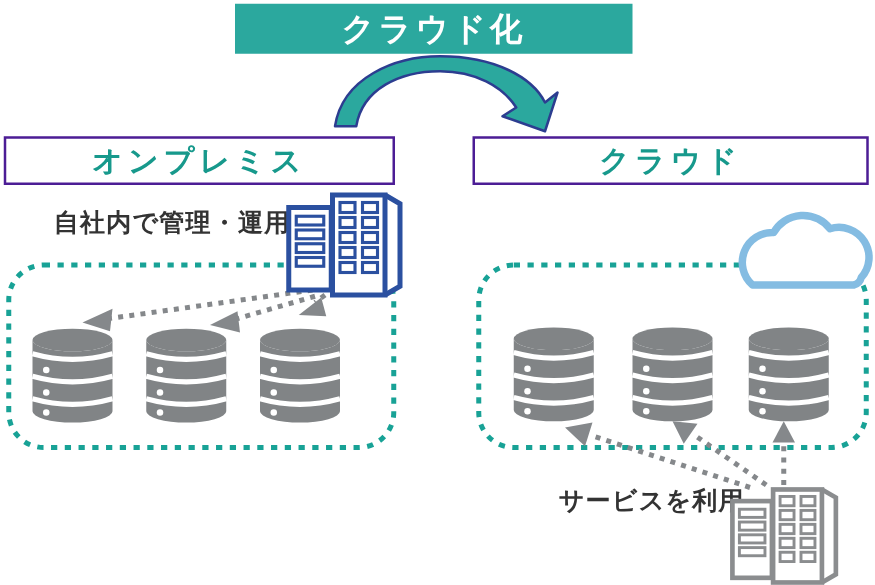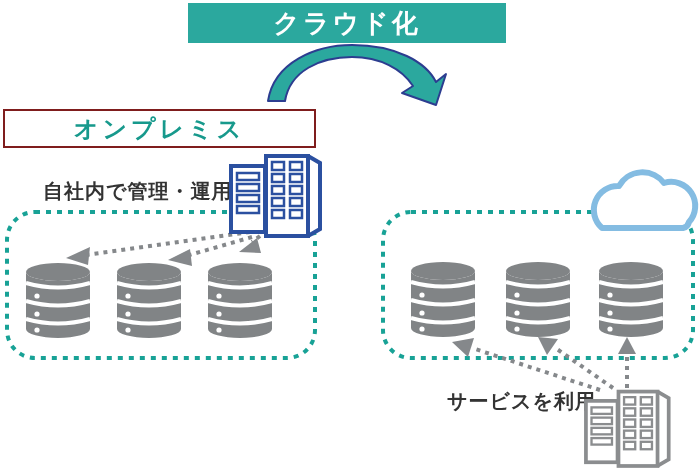--- a/index.html
+++ b/index.html
@@ -6,44 +6,45 @@
   .stage{
     position:relative;width:700px;height:468px;background:#ffffff;
     font-family:"Liberation Sans","DejaVu Sans",sans-serif;overflow:hidden;
   }
   .title-bar{
     position:absolute;left:188px;top:3px;width:318px;height:40px;
     background:#2BA89E;color:#ffffff;font-size:26px;font-weight:bold;
     letter-spacing:3px;display:flex;align-items:center;justify-content:center;
   }
   .heading-box{
-    position:absolute;top:109px;height:39px;border:2px solid #7f1d1d;background:#fff;
+    position:absolute;top:109px;height:39px;border:2px solid #4c1d95;background:#fff;
     color:#17998C;font-size:24px;font-weight:bold;letter-spacing:4px;
     display:flex;align-items:center;justify-content:center;box-sizing:border-box;
   }
   .heading-left{left:3px;width:313px;}
   .heading-right{left:378px;width:317px;}
   .caption{
     position:absolute;color:#333333;font-weight:bold;font-size:20px;
     letter-spacing:1px;line-height:23px;white-space:nowrap;
   }
-  .caption-left{left:43px;top:180px;font-family:Liberation Serif, serif;}
+  .caption-left{left:43px;top:168px;font-family:Liberation Serif, serif;}
   .caption-right{left:407px;top:163px;}
   .caption-bottom{left:447px;top:390px;}
   .diagram-svg{position:absolute;left:0;top:0;pointer-events:none;}
 </style>
 </head>
 <body>
 
 <div class="stage">
 
   <div class="title-bar">クラウド化</div>
 
   <div class="heading-box heading-left">オンプレミス</div>
 
+  <div class="heading-box heading-right">クラウド</div>
 
   <div class="caption caption-left">自社内で管理・運用</div>
 
   <div class="caption caption-right">
   </div>
 
   <div class="caption caption-bottom">サービスを利用</div>
 
   <svg class="diagram-svg" width="700" height="468" viewBox="0 0 700 468">
     <defs>

